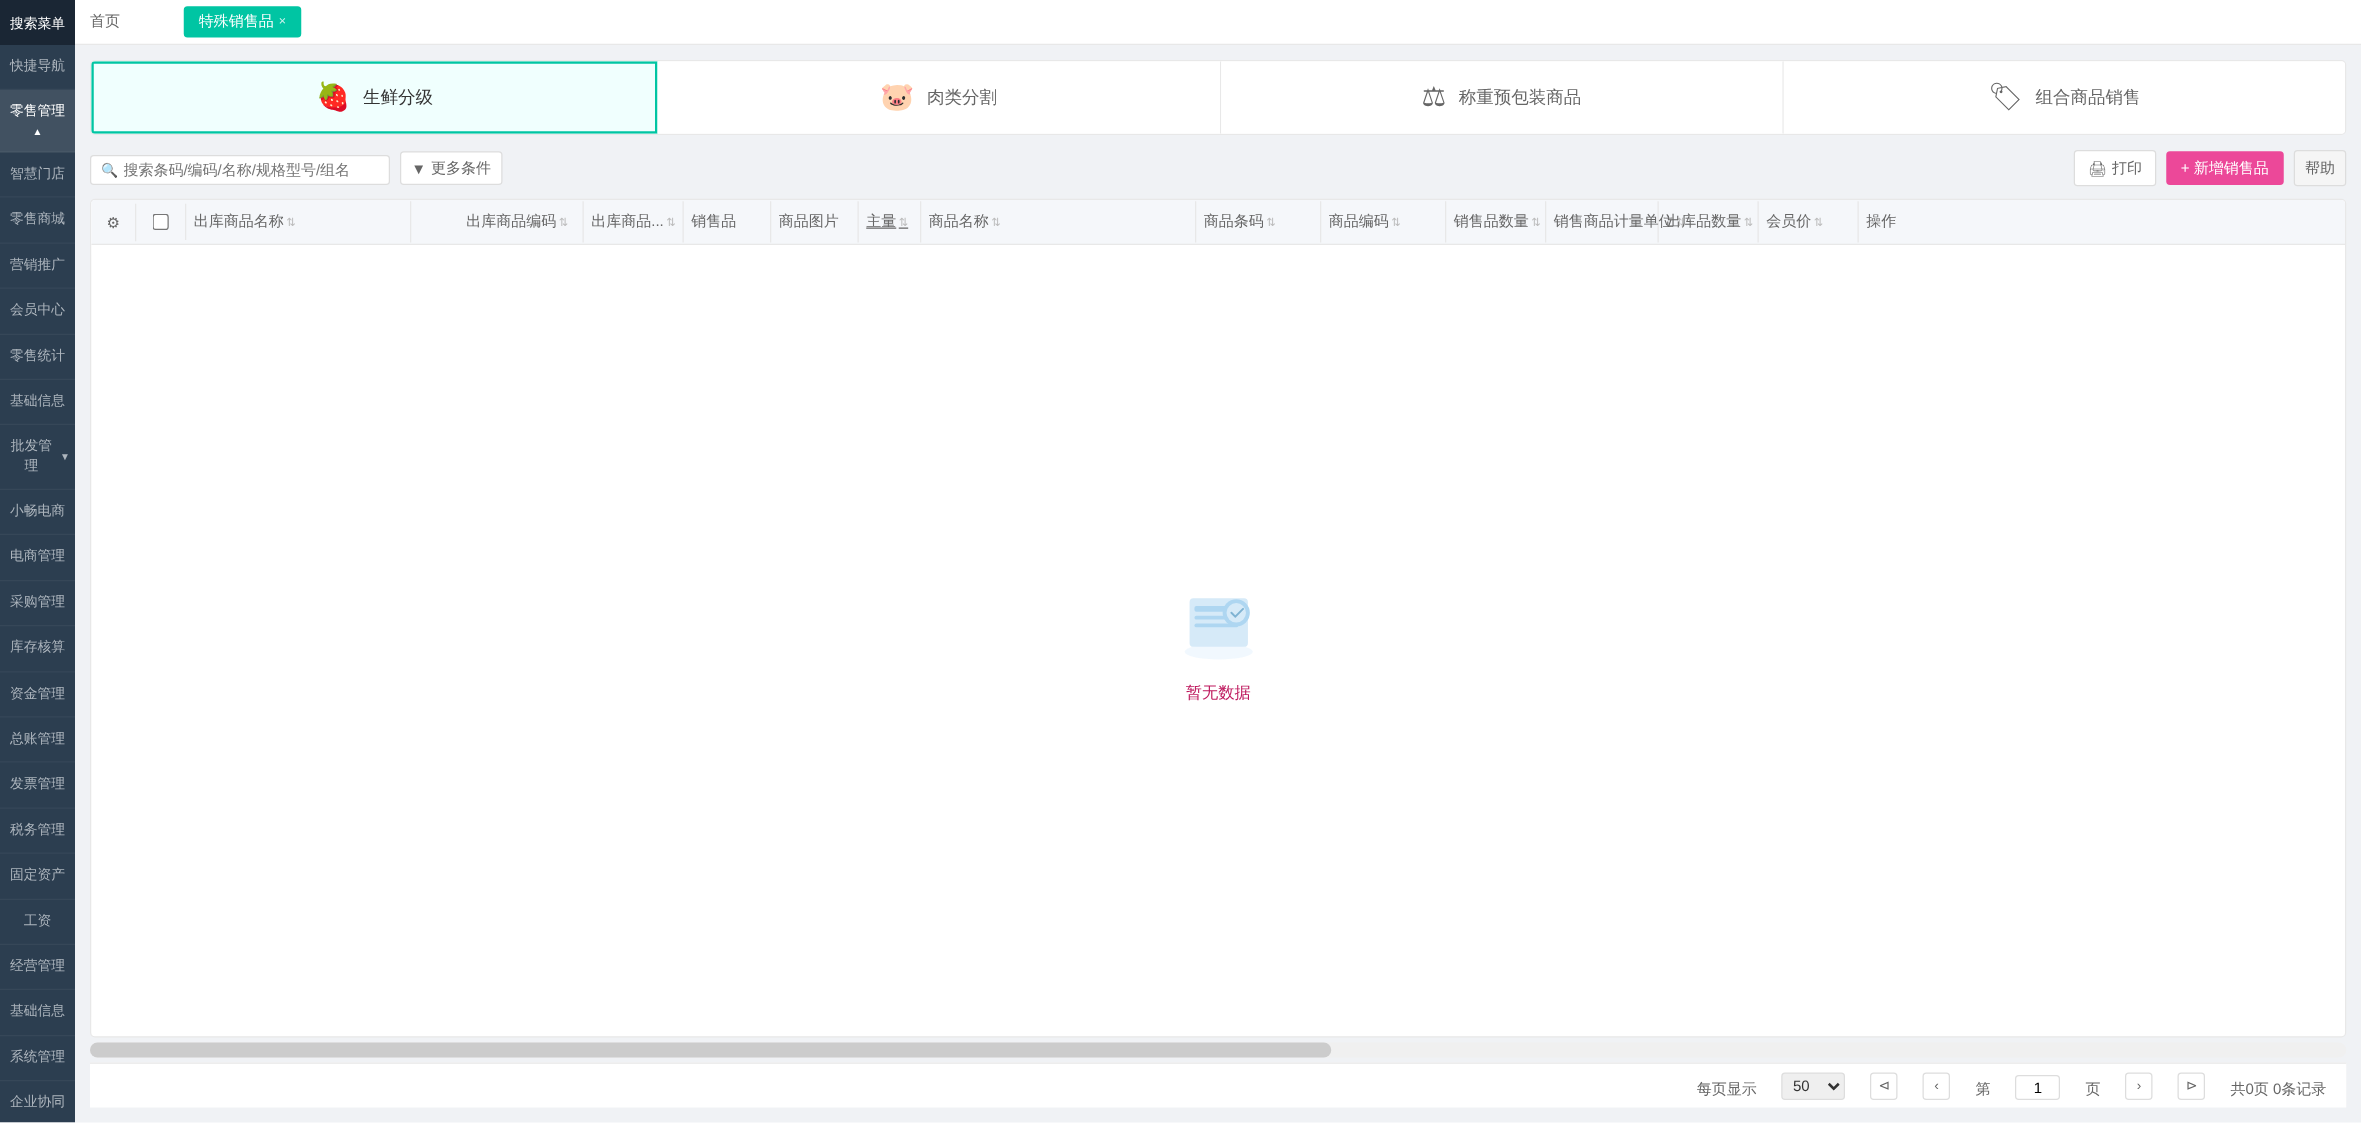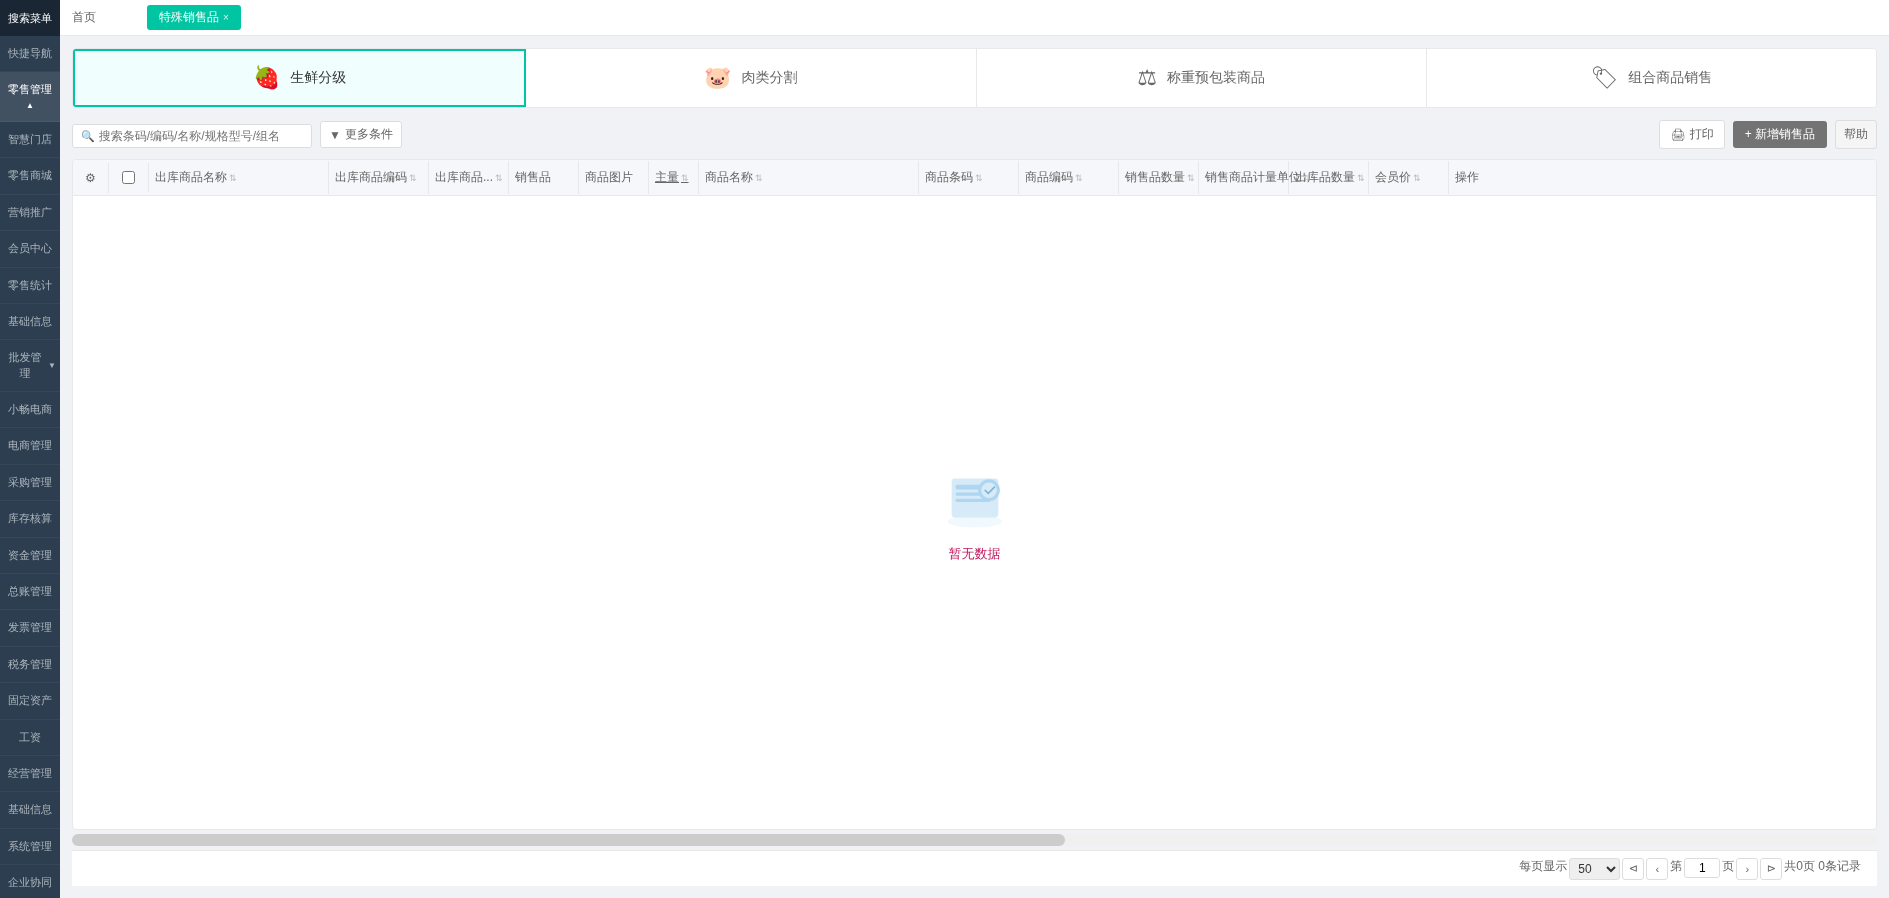--- a/index.html
+++ b/index.html
@@ -177,21 +177,21 @@
       gap: 4px;
       border: 1px solid #ddd;
       border-radius: 3px;
       padding: 5px 10px;
       background: white;
       cursor: pointer;
       font-size: 12px;
       color: #666;
     }
     .add-btn {
-      background: #737373;
+      background: #ec4899;
       color: white;
       border: none;
       border-radius: 3px;
       padding: 5px 12px;
       cursor: pointer;
       font-size: 12px;
       display: flex;
       align-items: center;
       gap: 4px;
     }
@@ -232,21 +232,21 @@
       align-items: center;
       gap: 2px;
       white-space: nowrap;
       flex-shrink: 0;
     }
     .th:last-child { border-right: none; }
     .th .sort-icon { color: #bbb; font-size: 9px; }
     .th-checkbox { width: 40px; justify-content: center; }
     .th-setting { width: 36px; justify-content: center; }
     .th-product-name { width: 180px; }
-    .th-product-code { width: 100px; }
+    .th-product-code { width: 100px; margin-left: 38px; }
     .th-sku { width: 80px; }
     .th-sale { width: 70px; }
     .th-image { width: 70px; }
     .th-main { width: 50px; text-decoration: underline; }
     .th-goods-name { width: 220px; }
     .th-barcode { width: 100px; }
     .th-goods-code { width: 100px; }
     .th-sale-qty { width: 80px; }
     .th-sale-unit { width: 90px; }
     .th-out-qty { width: 80px; }
@@ -299,22 +299,22 @@
       left: 0;
       top: 0;
       height: 100%;
       width: 55%;
       background: #ccc;
       border-radius: 6px;
     }
 
     .pagination {
       display: flex;
-      align-items: flex-start;
-      gap: 2px;
+      align-items: flex-end;
+      gap: 20px;
       font-size: 12px;
       color: #666;
     }
     .page-size-select {
       border: 1px solid #ddd;
       border-radius: 3px;
       padding: 2px 4px;
       font-size: 12px;
       color: #333;
     }

